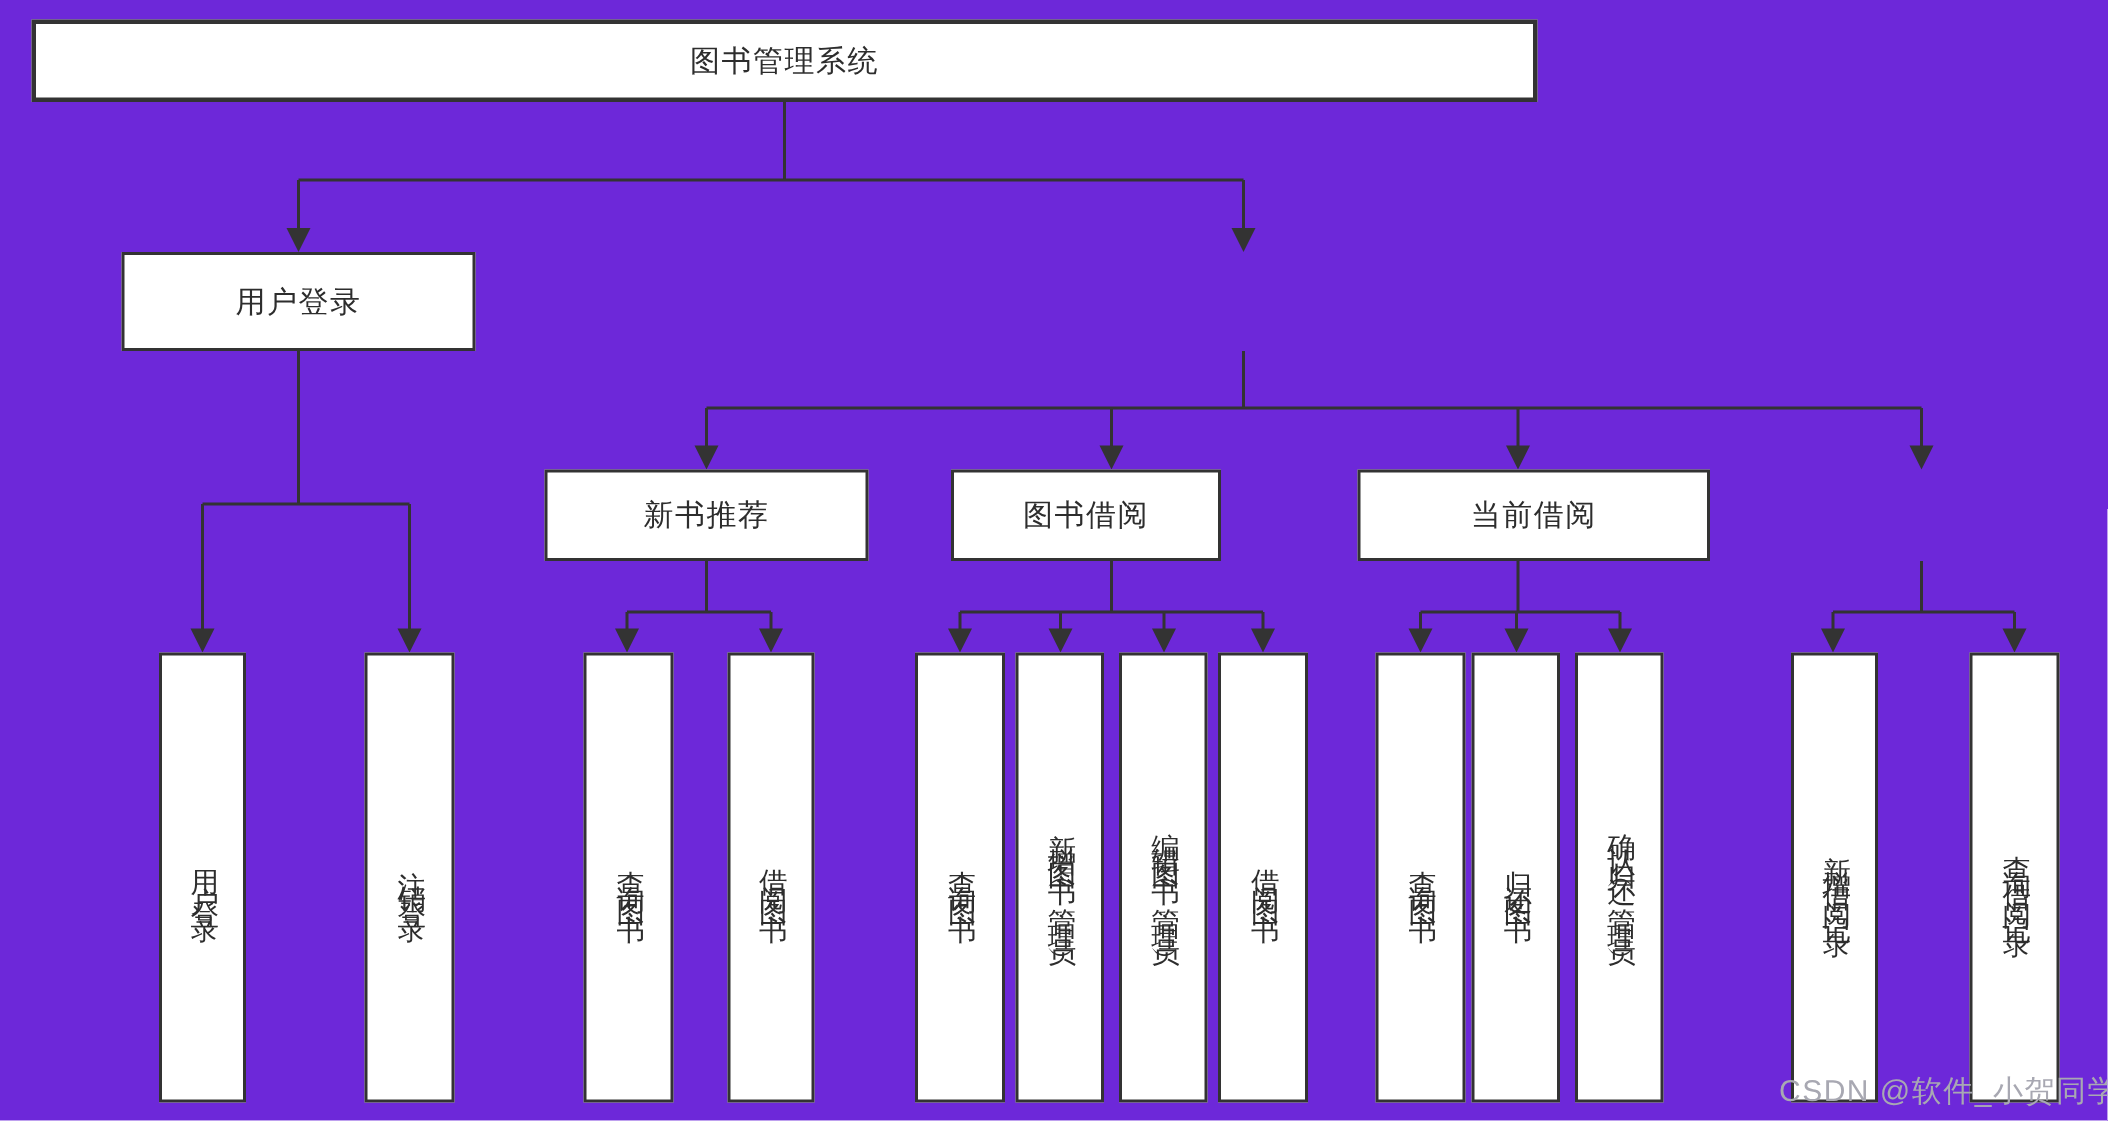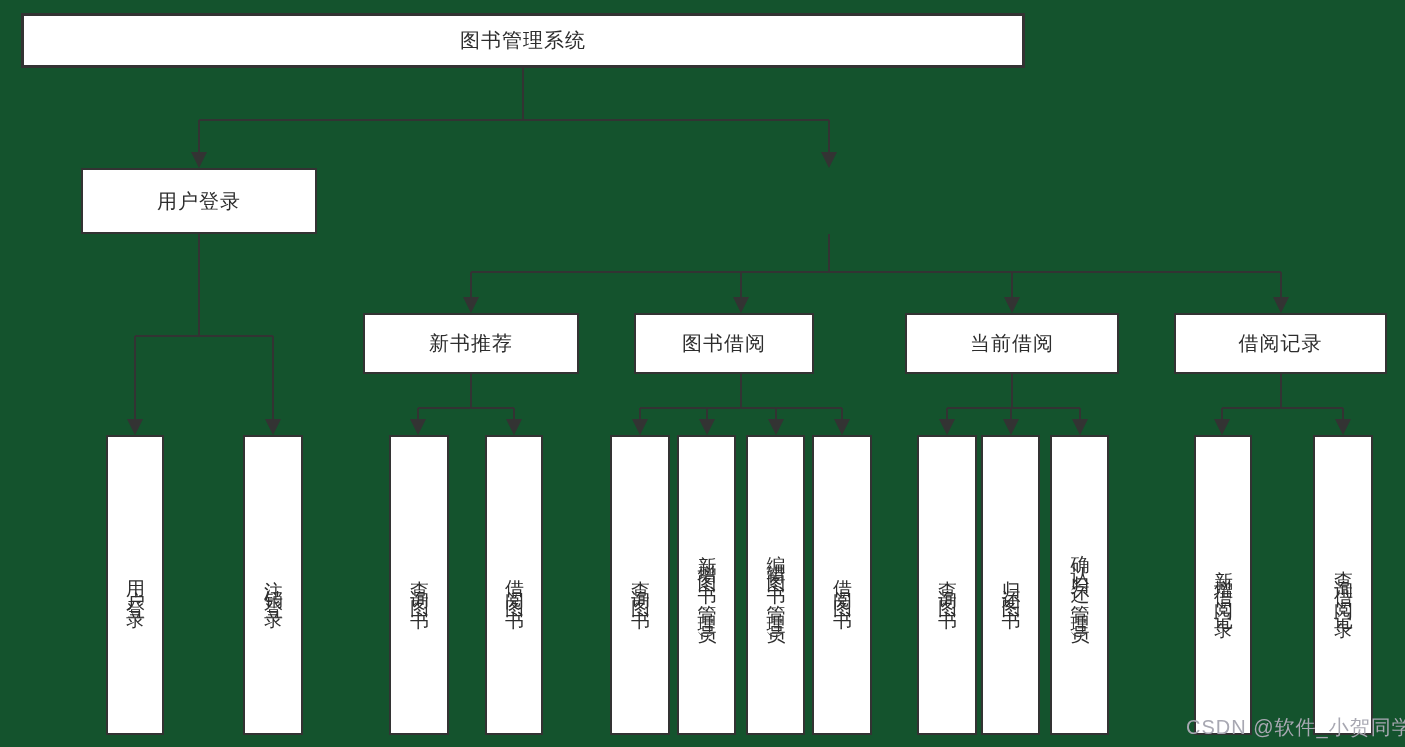--- a/index.html
+++ b/index.html
@@ -1,17 +1,17 @@
 <!DOCTYPE html>
 <html><head>
 <meta charset="utf-8">
 <style>
   html,body{margin:0;padding:0;background:#ffffff;}
   #stage{
-    position:relative;width:1405px;height:747px;background:#14532d;overflow:hidden;
+    position:relative;width:1405px;height:747px;background:#6d28d9;overflow:hidden;
     font-family:"Liberation Sans",sans-serif;color:#2d2d2d;
   }
   #wires{position:absolute;left:0;top:0;width:1405px;height:747px;pointer-events:none;}
   .box{
     position:absolute;box-sizing:border-box;border:2px solid #333333;background:#ffffff;
     display:flex;align-items:center;justify-content:center;
   }
   .box.lv1{border-width:3px;}
   .box.h span{font-size:20px;letter-spacing:1px;color:#2d2d2d;}
   .box.v span{
@@ -90,25 +90,22 @@
   <div class="box h" style="left:81px;top:168px;width:236px;height:66px;">
     <span>用户登录</span>
   </div>
 
   <div class="box h" style="left:363px;top:313px;width:216px;height:61px;">
     <span>新书推荐</span>
   </div>
   <div class="box h" style="left:634px;top:313px;width:180px;height:61px;">
     <span>图书借阅</span>
   </div>
-  <div class="box h" style="left:905px;top:313px;width:214px;height:61px;">
+  <div class="box h" style="left:905px;top:313px;width:235px;height:61px;">
     <span>当前借阅</span>
-  </div>
-  <div class="box h" style="left:1174px;top:313px;width:213px;height:61px;">
-    <span>借阅记录</span>
   </div>
 
   <div class="box v" style="left:106px;top:435px;width:58px;height:300px;">
     <span>用户登录</span>
   </div>
   <div class="box v" style="left:243px;top:435px;width:60px;height:300px;">
     <span>注销登录</span>
   </div>
 
   <div class="box v" style="left:389px;top:435px;width:60px;height:300px;">

